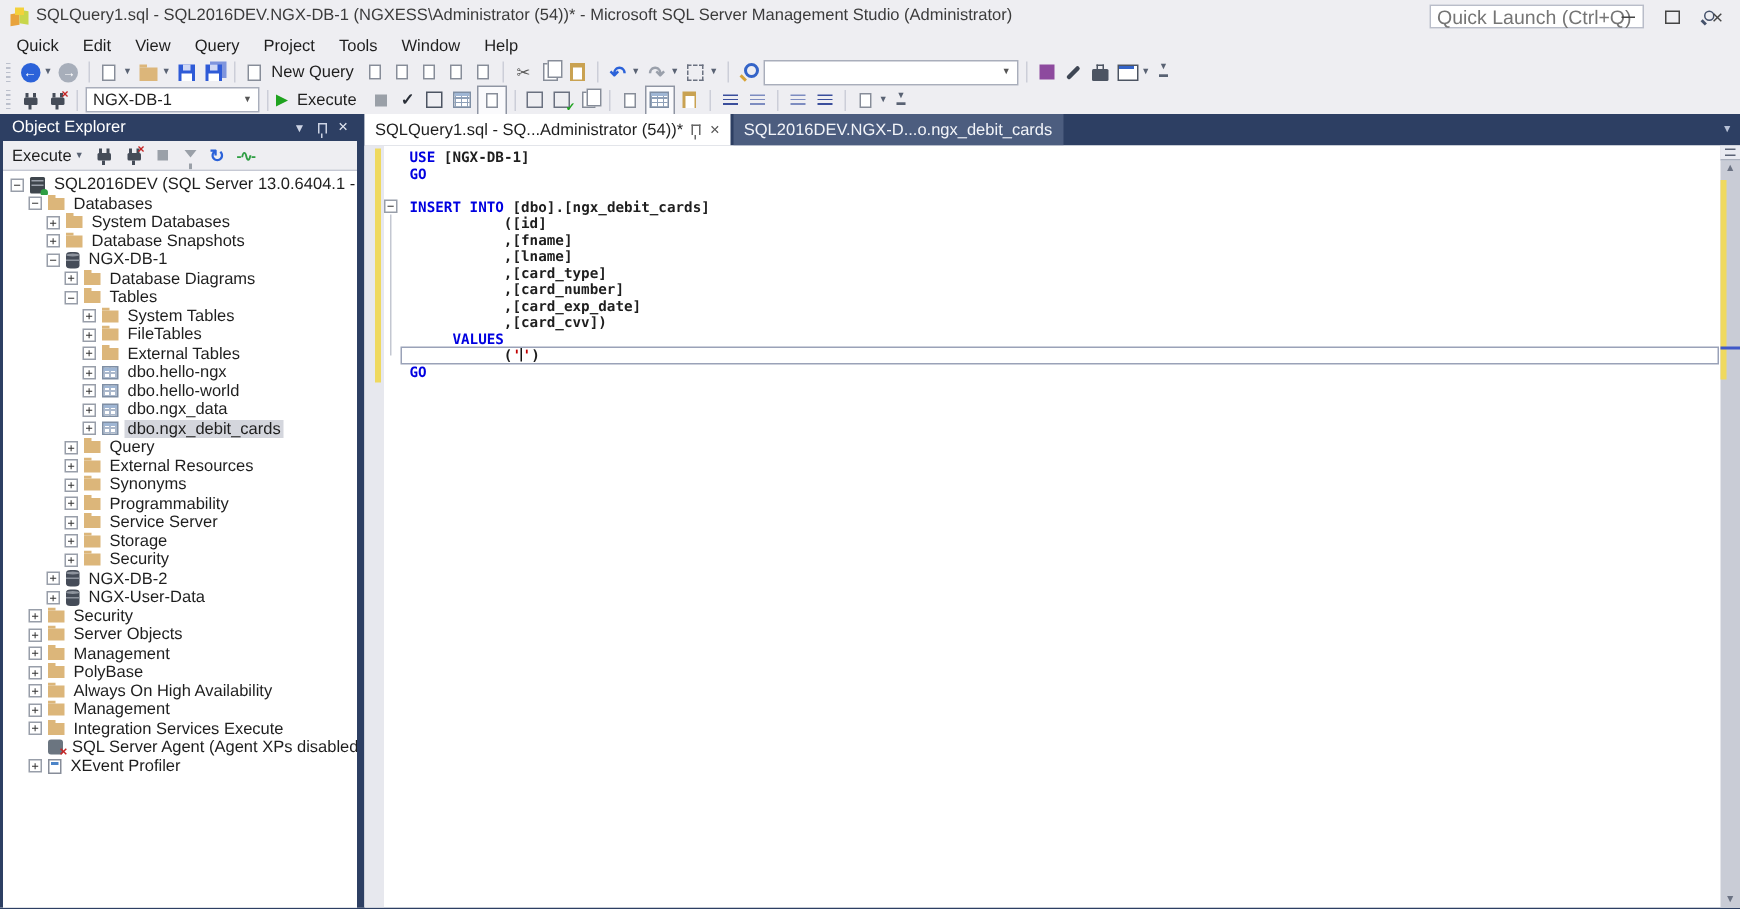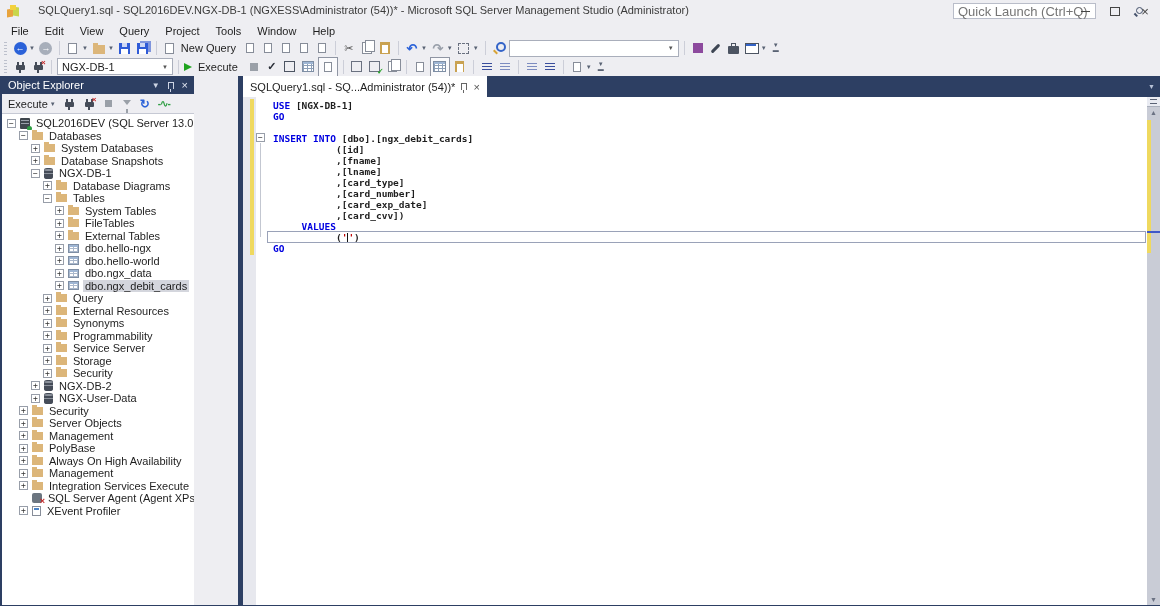--- a/index.html
+++ b/index.html
@@ -6,21 +6,21 @@
   body{width:1160px;height:606px;position:relative;overflow:hidden;
        background:#eeeef2;font-family:"Liberation Sans",sans-serif;color:#1e1e1e;
        -webkit-font-smoothing:antialiased}
   
   .titlebar{position:absolute;top:0;left:0;right:0;height:22px;background:#eeeef2}
   .app-icon{position:absolute;left:7px;top:5px;width:13px;height:13px}
   .app-icon i{position:absolute;display:block}
   .app-icon .a1{left:0;top:4px;width:6px;height:8px;background:#e8a33d;transform:skewY(-8deg)}
   .app-icon .a2{left:6px;top:2px;width:6px;height:9px;background:#c8d64b;transform:skewY(8deg)}
   .app-icon .a3{left:3px;top:0;width:6px;height:5px;background:#f3d13c}
-  .title-text{position:absolute;left:38px;top:4px;font-size:11px;color:#3b3b3b;white-space:nowrap}
+  .title-text{position:absolute;left:24px;top:4px;font-size:11px;color:#3b3b3b;white-space:nowrap}
   .quick-launch{position:absolute;left:953px;top:3px;width:143px;height:16px;background:#fff;
        border:1px solid #b9bdc9;display:flex;align-items:center;padding:0 4px;box-sizing:border-box}
   .quick-launch input{border:none;outline:none;flex:1;font-size:13px;font-family:Liberation Sans, sans-serif;
        color:#777;background:transparent;padding:0}
   .mag{width:9px;height:9px;position:relative;flex:0 0 auto}
   .mag::before{content:"";position:absolute;left:2px;top:0;width:5px;height:5px;border:1.5px solid #44516b;border-radius:50%}
   .mag::after{content:"";position:absolute;left:0;bottom:0;width:4px;height:1.5px;background:#44516b;transform:rotate(45deg)}
   .winbtns{position:absolute;right:0;top:0;height:22px;display:flex}
   .winbtn{width:30px;height:22px;display:flex;align-items:center;justify-content:center;color:#444}
   .glyph-min{width:9px;height:1px;background:#444}
@@ -83,21 +83,21 @@
      linear-gradient(#9fb6d4 0 2px,transparent 2px),
      repeating-linear-gradient(to right,#8ea0b8 0 1px,transparent 1px 4px),
      repeating-linear-gradient(to bottom,#8ea0b8 0 1px,transparent 1px 3px),#fff;box-sizing:content-box}
   .framed{border:1px solid #8f95a3;background:#fafafc;padding:1px}
   .ilines{width:10px;height:8px;background:repeating-linear-gradient(to bottom,#3a4e9c 0 1px,transparent 1px 3px)}
   .ilines.lt{background:repeating-linear-gradient(to bottom,#7d8cc0 0 1px,transparent 1px 3px)}
   .greenchk{position:absolute;right:-1px;bottom:-1px;color:#1fa31f;font-size:8px;font-weight:bold}
   
   .main{position:absolute;top:76px;left:0;right:0;bottom:0;border-bottom:1px solid #2d3f63;box-sizing:border-box}
   
-  .oe{position:absolute;left:0;top:0;width:194px;bottom:0;border-left:2px solid #2d3f63;box-sizing:border-box;background:#eeeef2}
+  .oe{position:absolute;left:0;top:0;width:238px;bottom:0;border-left:2px solid #2d3f63;box-sizing:border-box;background:#eeeef2}
   .oe-header{height:18px;background:#2d3f63;color:#fff;font-size:11px;display:flex;align-items:center;padding:0 6px}
   .oe-header .sp{flex:1}
   .oeh-ic{color:#cdd4e4;font-size:8px;margin-left:7px}
   .pin{width:4px;height:6px;border:1px solid #cdd4e4;border-bottom:none;position:relative;margin-left:8px}
   .pin::after{content:"";position:absolute;left:1px;bottom:-3px;width:1px;height:3px;background:#cdd4e4}
   .oe-x{color:#e2e7f2;font-size:11px;margin-left:8px}
   .oe-toolbar{height:19px;display:flex;align-items:center;font-size:11px;gap:6px;padding:0 6px;background:#eeeef2}
   .connect{display:flex;align-items:center;gap:3px}
   .oefunnel{width:0;height:0;border-left:4px solid transparent;border-right:4px solid transparent;border-top:5px solid #9aa0a8;position:relative;margin-top:-2px}
   .oefunnel::after{content:"";position:absolute;left:-1px;top:4px;width:2px;height:4px;background:#9aa0a8}
@@ -184,21 +184,21 @@
     <span class="winbtn">
         <span class="glyph-restore"></span>
       </span>
     <span class="winbtn">
         <span class="glyph-close">×</span>
       </span>
   </span>
 </div>
 
 <div class="menubar" id="menubar">
-    <span class="menu-item">File</span>
+    <span class="menu-item">Quick</span>
     <span class="menu-item">Edit</span>
     <span class="menu-item">View</span>
     <span class="menu-item">Query</span>
     <span class="menu-item">Project</span>
     <span class="menu-item">Tools</span>
     <span class="menu-item">Window</span>
     <span class="menu-item">Help</span>
   </div>
 
 <div class="toolbar tb1">
@@ -577,20 +577,23 @@
 
   <div class="vsplit"></div>
 
   <div class="ed">
     <div class="tabs">
       <span class="tab active">
         <span>SQLQuery1.sql - SQ...Administrator (54))*</span>
         <span class="tabpin"></span>
         <span class="tabx">×</span>
       </span>
+      <span class="tab inactive">
+        <span>SQL2016DEV.NGX-D...o.ngx_debit_cards</span>
+      </span>
       <span class="tablist-dd">▼</span>
     </div>
     <div class="surface">
       <div class="gutterbg"></div>
       <div class="changebar"></div>
       <div class="foldbox">−</div>
       <div class="foldguide"></div>
       <div class="curline"></div>
       <div class="code" id="code"><div class="code-line"><span class="kw">USE</span> [NGX-DB-1]</div><div class="code-line"><span class="kw">GO</span></div><div class="code-line">&nbsp;</div><div class="code-line"><span class="kw">INSERT</span> <span class="kw">INTO</span> [dbo].[ngx_debit_cards]</div><div class="code-line">           ([id]</div><div class="code-line">           ,[fname]</div><div class="code-line">           ,[lname]</div><div class="code-line">           ,[card_type]</div><div class="code-line">           ,[card_number]</div><div class="code-line">           ,[card_exp_date]</div><div class="code-line">           ,[card_cvv])</div><div class="code-line">     <span class="kw">VALUES</span></div><div class="code-line">           (<span class="str">'</span><span class="caret"></span><span class="str">'</span>)</div><div class="code-line"><span class="kw">GO</span></div></div>
       <div class="sb">

